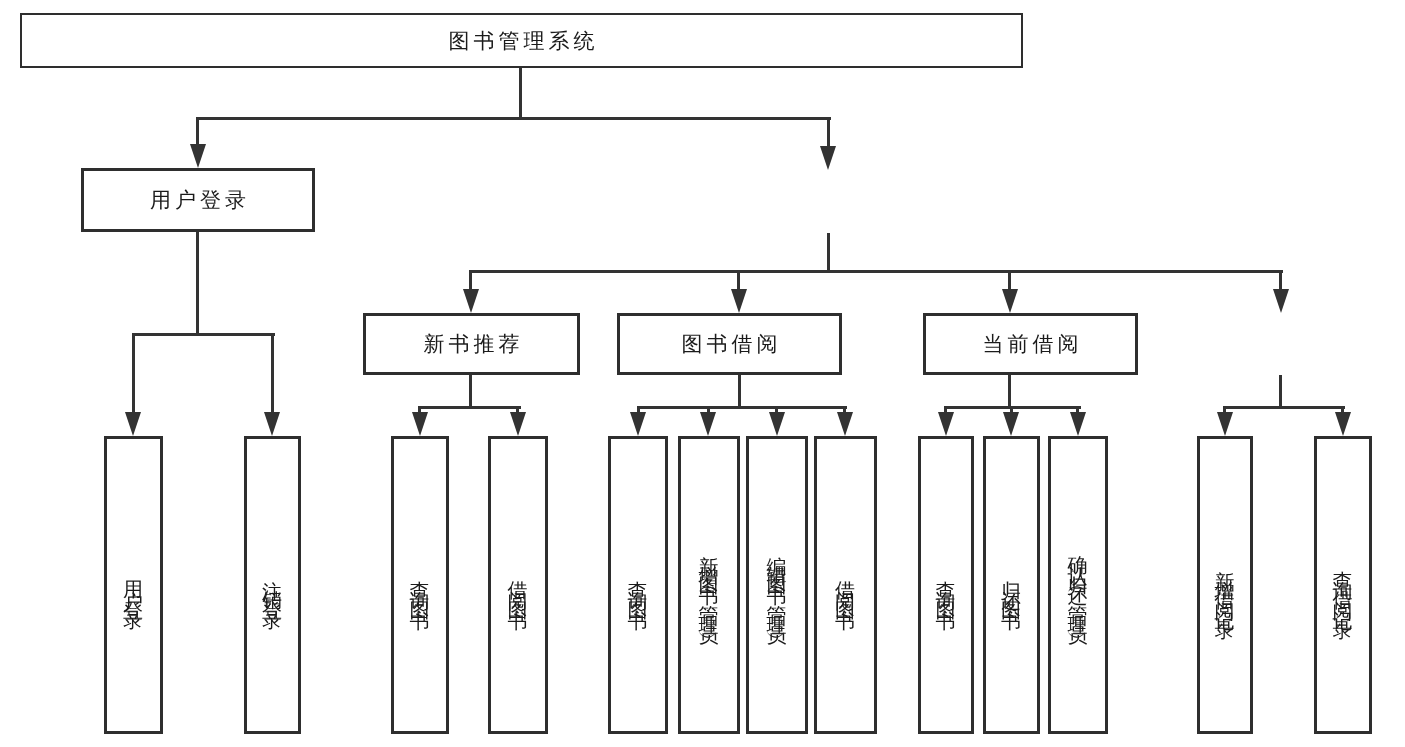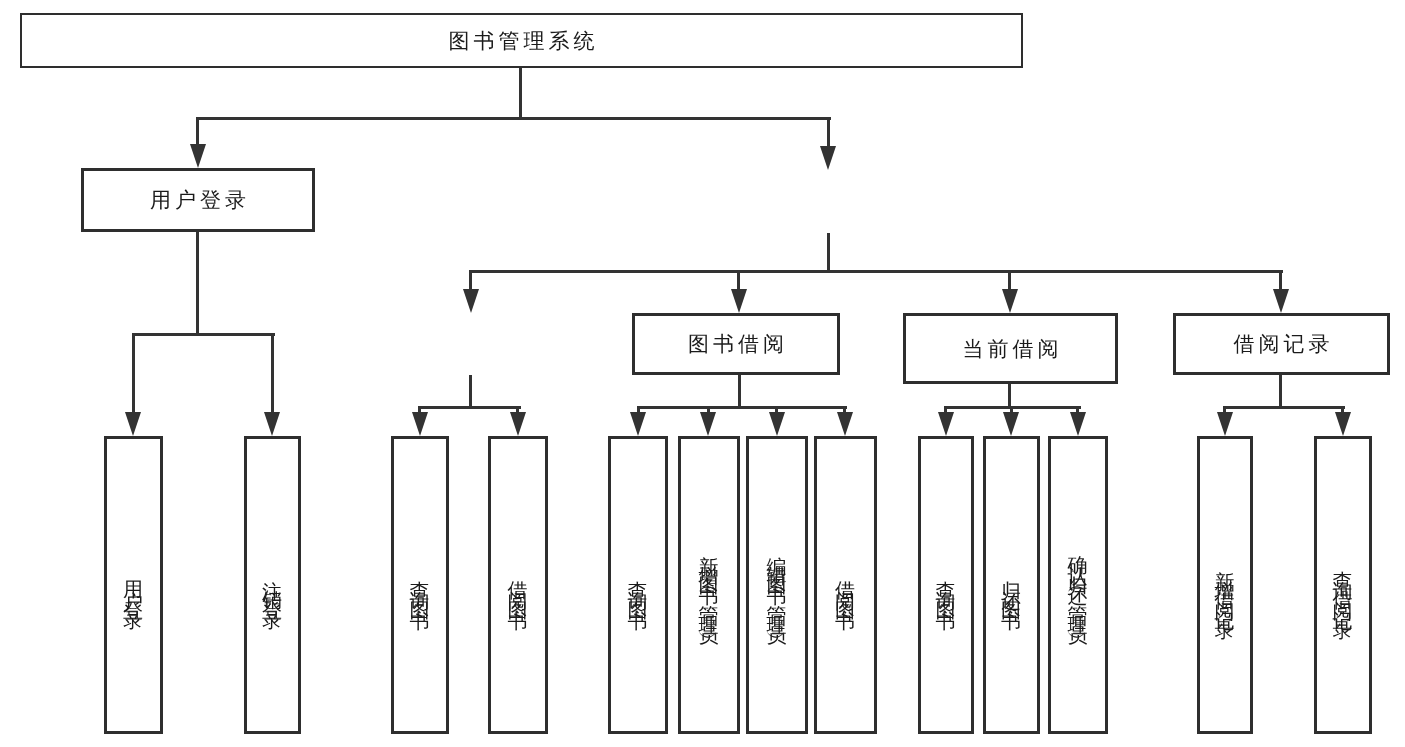--- a/index.html
+++ b/index.html
@@ -54,32 +54,32 @@
 
   <div class="box root" style="left:20px;top:13px;width:1003px;height:55px">
     <span class="hlabel">图书管理系统</span>
   </div>
 
   <div class="box" style="left:81px;top:168px;width:234px;height:64px">
     <span class="hlabel">用户登录</span>
   </div>
 
 
+  <div class="box" style="left:363px;top:313px;width:217px;height:62px">
+    <span class="hlabel">新书推荐</span>
+  </div>
 
-  <div class="box" style="left:632px;top:313px;width:208px;height:62px">
+  <div class="box" style="left:617px;top:313px;width:225px;height:62px">
     <span class="hlabel">图书借阅</span>
   </div>
 
-  <div class="box" style="left:903px;top:313px;width:215px;height:71px">
+  <div class="box" style="left:923px;top:313px;width:215px;height:62px">
     <span class="hlabel">当前借阅</span>
   </div>
 
-  <div class="box" style="left:1173px;top:313px;width:217px;height:62px">
-    <span class="hlabel">借阅记录</span>
-  </div>
 
   <div class="box" style="left:104px;top:436px;width:59px;height:298px">
     <span class="vlabel">用户登录</span>
   </div>
   <div class="box" style="left:244px;top:436px;width:57px;height:298px">
     <span class="vlabel">注销登录</span>
   </div>
 
   <div class="box" style="left:391px;top:436px;width:58px;height:298px">
     <span class="vlabel">查询图书</span>

